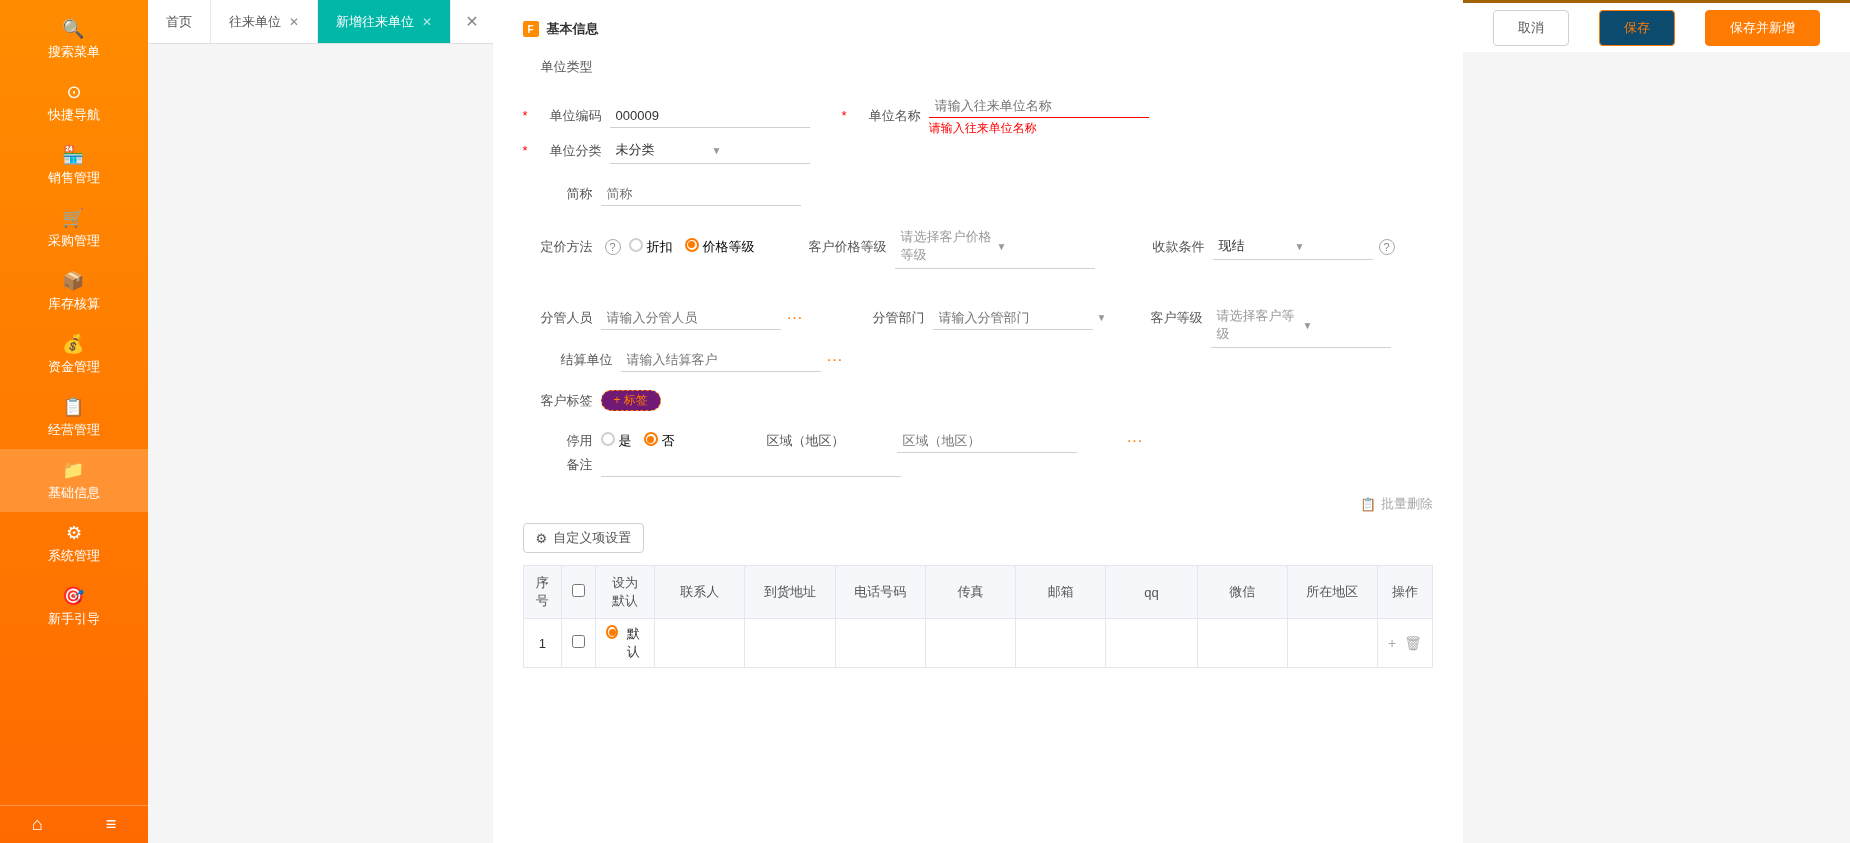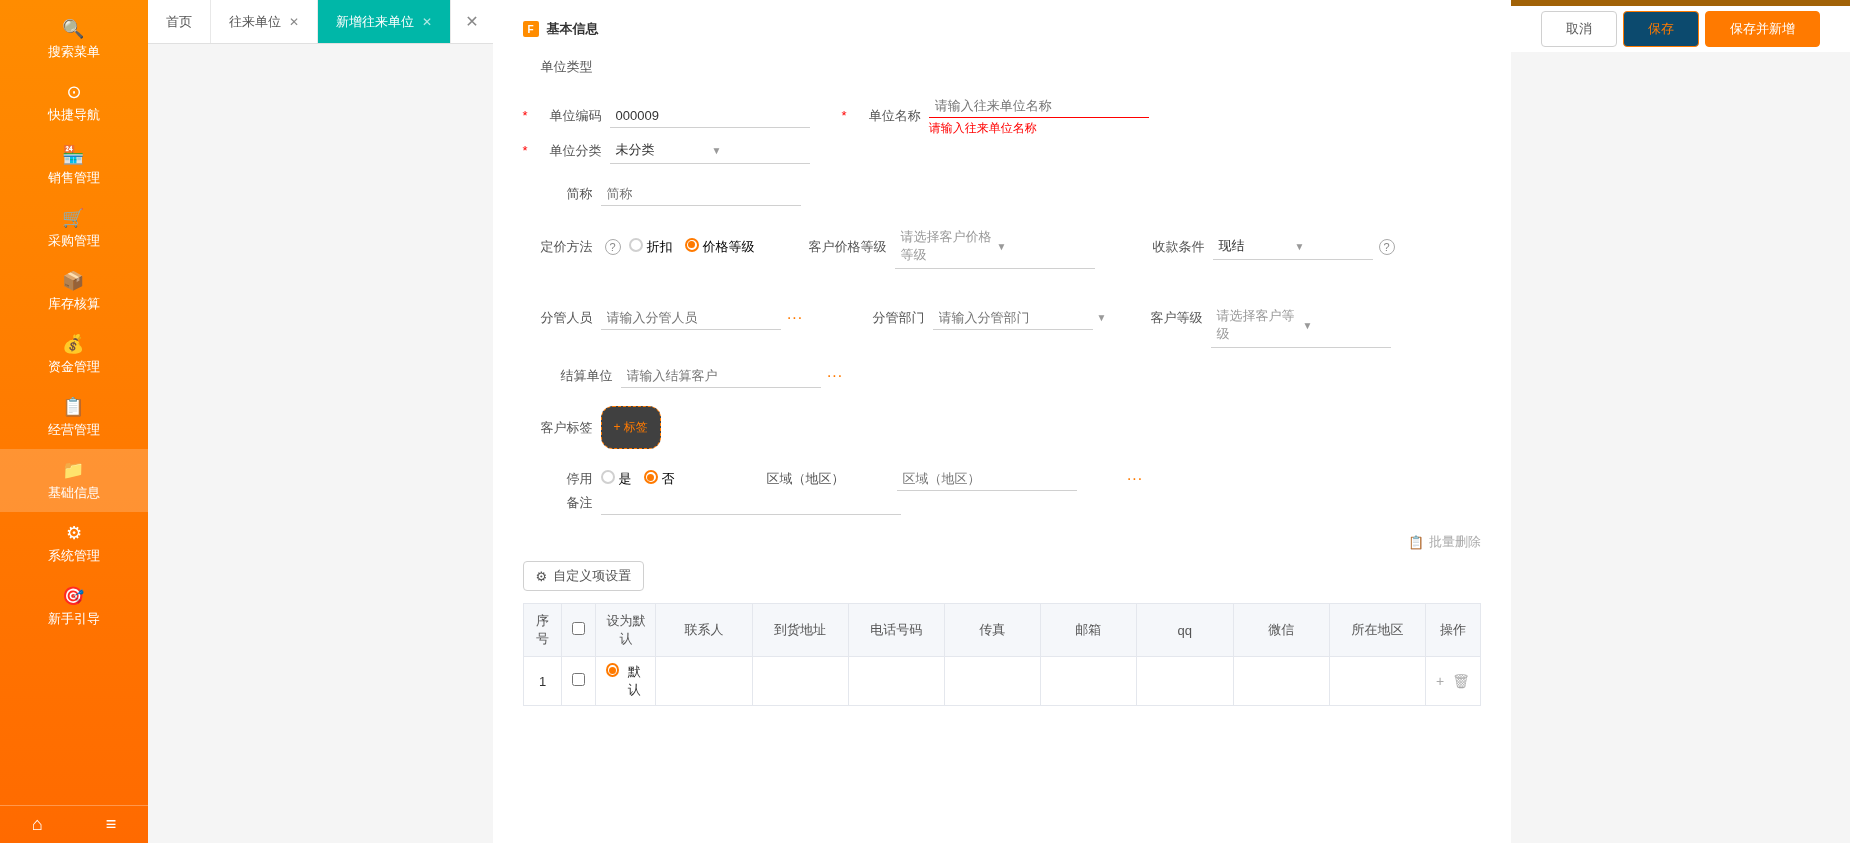--- a/index.html
+++ b/index.html
@@ -188,23 +188,23 @@
 
     .help-icon {
       width: 16px; height: 16px; border-radius: 50%; border: 1px solid #aaa;
       display: inline-flex; align-items: center; justify-content: center;
       color: #888; font-size: 11px; cursor: pointer; margin-left: 4px;
     }
 
     .tag-btn {
       border: 1px dashed #ff7a00;
       color: #ff7a00;
-      background: #404040;
+      background: #701a75;
       border-radius: 12px;
-      padding: 12px 12px;
+      padding: 1px 12px;
       cursor: pointer;
       font-size: 12px;
     }
 
     .more-btn {
       color: #ff7a00;
       cursor: pointer;
       font-size: 16px;
       margin-left: 6px;
     }
@@ -249,26 +249,26 @@
       text-align: center;
       color: #333;
     }
     .data-table .action-icons { display: flex; justify-content: center; gap: 8px; }
     .action-icon { color: #aaa; cursor: pointer; font-size: 14px; }
 
     
     .bottom-bar {
       height: 52px;
       background: #fff;
-      border-top: 6px solid #a16207;
+      border-top: 3px solid #a16207;
       display: flex;
       align-items: center;
       justify-content: flex-end;
       padding: 0 30px;
-      gap: 6px;
+      gap: 30px;
       flex-shrink: 0;
     }
     .bottom-btn {
       padding: 8px 24px;
       border-radius: 4px;
       font-size: 13px;
       cursor: pointer;
       border: 1px solid;
     }
     .bottom-btn.cancel { background: #fff; color: #555; border-color: #d0d0d0; }
@@ -450,21 +450,21 @@
       </div>
 
       <div class="field-col">
         <span class="form-label">客户等级</span>
         <div class="select-wrap" style="min-width:180px;margin-top:16px;">
           <span>请选择客户等级</span>
           <span class="chevron">▼</span>
         </div>
       </div>
 
-      <div class="field-col" style="margin-left:20px;margin-top:16px;">
+      <div class="field-col" style="margin-left:20px;">
         <span class="form-label">结算单位</span>
         <input class="form-control" type="text" style="width: 200px;" placeholder="请输入结算客户">
         <span class="more-btn">···</span>
       </div>
     </div>
 
     <div class="form-row">
       <span class="form-label">客户标签</span>
       <button class="tag-btn">+ 标签</button>
     </div>

